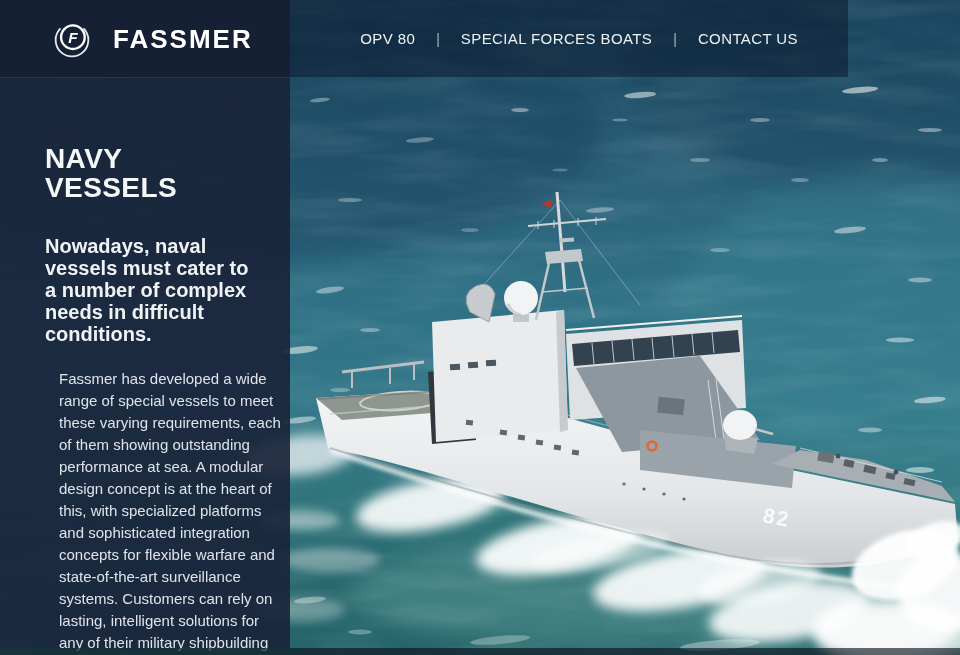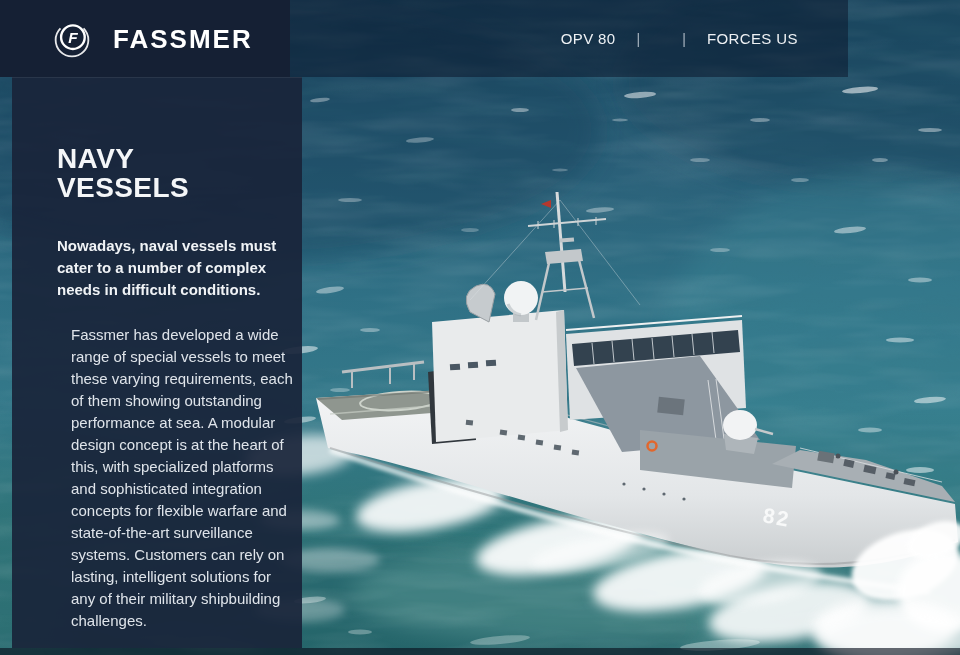--- a/index.html
+++ b/index.html
@@ -31,33 +31,33 @@
     position:absolute;right:50px;top:0;height:77px;
     display:flex;align-items:center;
   }
   .nav-item{
     color:#eef1f4;font-size:15px;letter-spacing:0.4px;cursor:pointer;white-space:nowrap;
   }
   .nav-sep{color:#c3ccd6;font-size:14px;margin:0 21px;opacity:.85;}
 
   
   .sidebar{
-    position:absolute;left:12px;top:77px;width:290px;height:571px;
+    position:absolute;left:0;top:77px;width:290px;height:571px;
     background:rgba(25,36,58,0.92);
     border-top:1px solid rgba(255,255,255,0.07);
     box-sizing:border-box;
     padding:66px 40px 0 45px;
   }
   .sidebar h1{
     margin:0 0 32px 0;
     color:#f4f6f8;font-size:28px;font-weight:bold;letter-spacing:0.4px;line-height:1.05;
   }
   .sidebar .intro{
     margin:0 0 23px 0;width:220px;
-    color:#f0f3f6;font-size:15px;font-weight:bold;line-height:22px;
+    color:#f0f3f6;font-size:20px;font-weight:bold;line-height:22px;
   }
   .sidebar .body-copy{
     margin:14px;width:222px;
     color:#dfe4ea;font-size:15px;font-weight:normal;line-height:22px;
   }
 
   .bottom-strip{
     position:absolute;left:0;bottom:0;width:960px;height:7px;
     background:rgba(8,15,28,0.62);
   }
@@ -292,22 +292,23 @@
       <ellipse cx="945" cy="592" rx="48" ry="40" opacity=".95" filter="url(#soft4)"></ellipse>
       <ellipse cx="936" cy="540" rx="30" ry="17" opacity=".9" filter="url(#soft2)" transform="rotate(-20 936 540)"></ellipse>
       <ellipse cx="900" cy="636" rx="85" ry="28" opacity=".75" filter="url(#soft6)"></ellipse>
     </g>
   </svg>
 
   <div class="header-band">
     <div class="nav">
       <span class="nav-item">OPV 80</span>
       <span class="nav-sep">|</span>
+      <span class="nav-item">SPECIAL FORCES BOATS</span>
       <span class="nav-sep">|</span>
-      <span class="nav-item">FORCES US</span>
+      <span class="nav-item">CONTACT US</span>
     </div>
   </div>
 
   <div class="header-left">
     <div class="logo">
       <svg width="40" height="40" viewBox="0 0 44 44" aria-hidden="true">
         <path d="M9.3,10.3 A18,18 0 1 0 34.7,10.3" fill="none" stroke="#ffffff" stroke-width="2" opacity=".9"></path>
         <circle cx="23" cy="20" r="13" fill="none" stroke="#ffffff" stroke-width="2.6"></circle>
         <text x="23" y="26" font-size="17" font-weight="bold" font-style="italic" text-anchor="middle" fill="#ffffff" font-family="Liberation Sans, DejaVu Sans, sans-serif">F</text>
       </svg>

